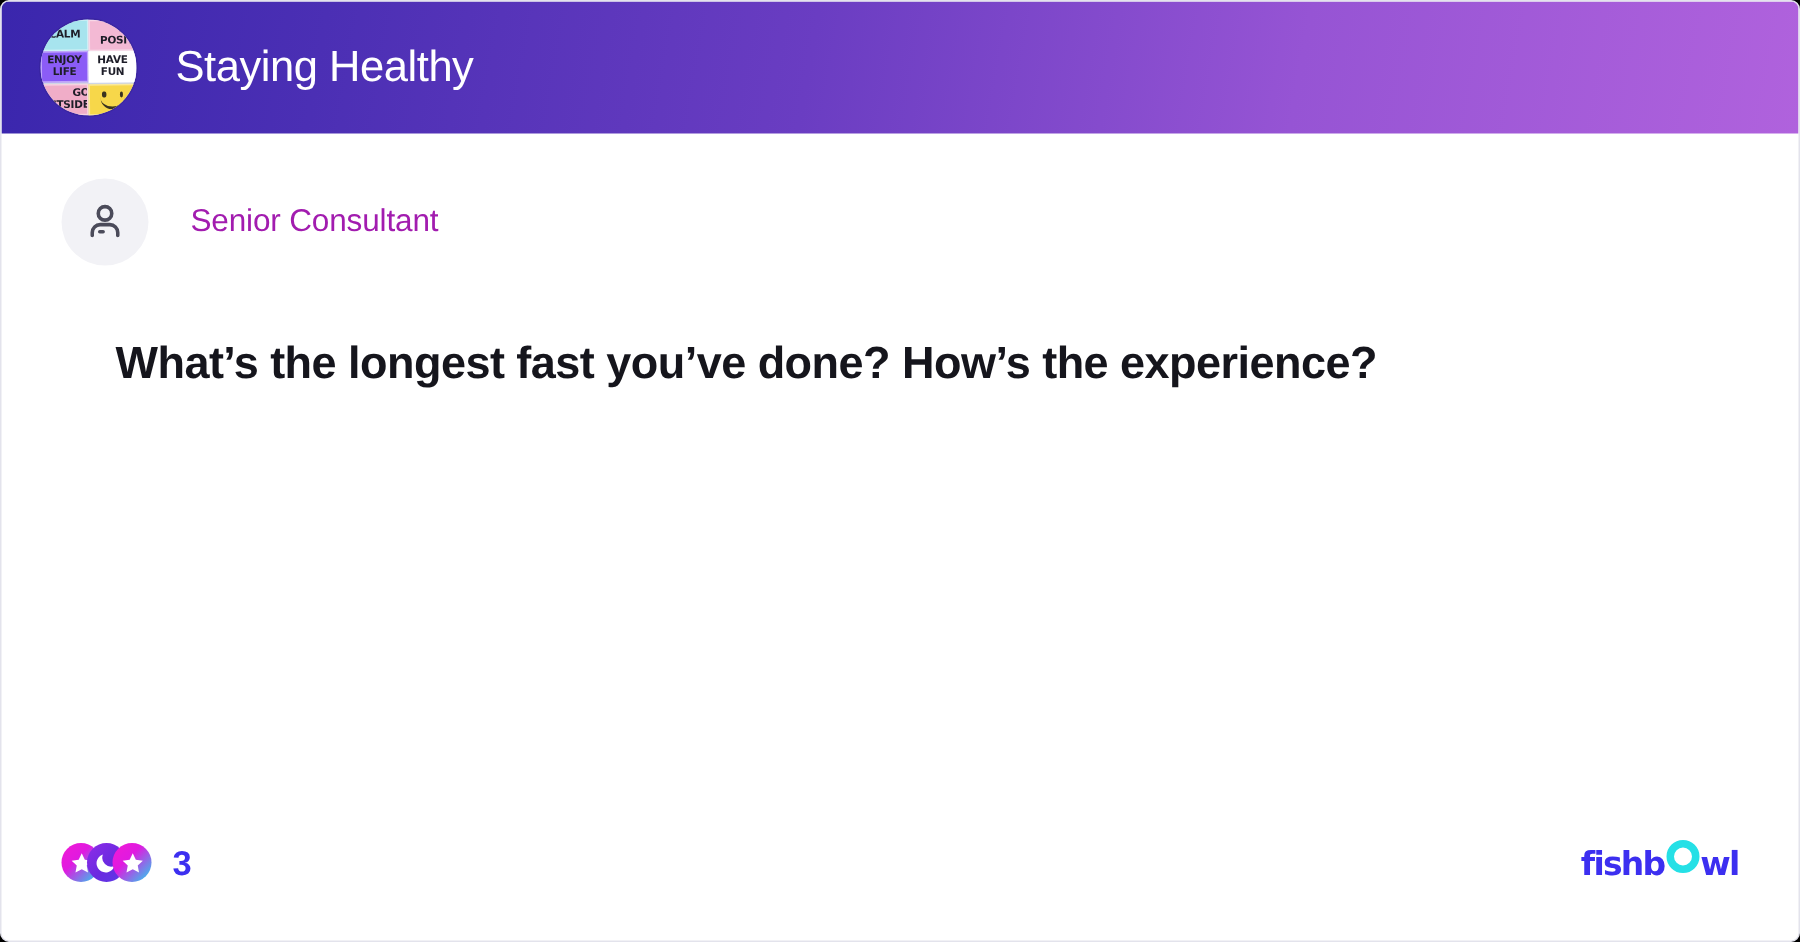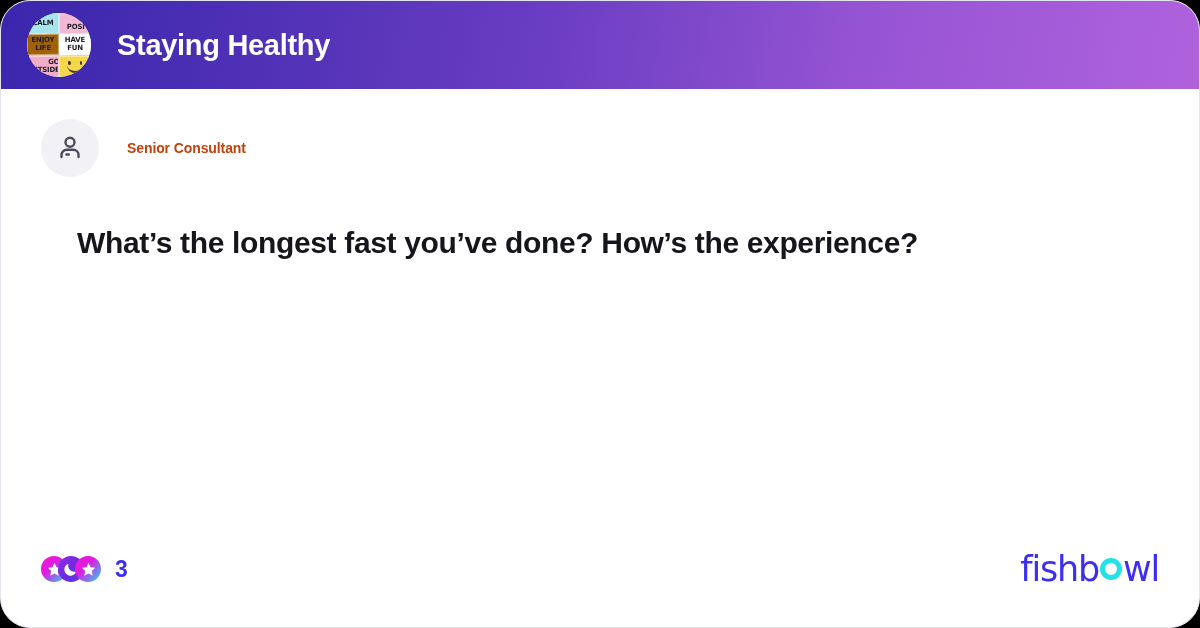--- a/index.html
+++ b/index.html
@@ -7,21 +7,21 @@
     width:1200px; height:628px;
     background:#000;
     font-family:"Liberation Sans", sans-serif;
     overflow:hidden;
   }
 
   .card {
     position:absolute; left:0; top:0;
     width:1200px; height:628px;
     background:#ffffff;
-    border-radius:30px;
+    border-radius:6px;
     border:1px solid #e3e3ec;
     overflow:hidden;
     display:flex; flex-direction:column;
   }
 
   
   .header {
     height:88px;
     background:linear-gradient(100deg,#3a26ad 0%,#4b2fb4 18%,#6a3dc2 45%,#9654d4 72%,#b062dd 100%);
     display:flex; align-items:center;
@@ -50,40 +50,40 @@
     font-size:7px;
     line-height:7.5px;
     color:#1d1d28;
     letter-spacing:-0.2px;
     border:1px solid rgba(255,255,255,.45);
     transform:rotate(-0.6deg);
     overflow:hidden;
   }
   .n1 { background:#a7e4ee; }
   .n2 { background:#f3b9d4;padding-left:18px; }
-  .n3 { background:#a16207; }
+  .n3 { background:#8b5cf6; }
   .n4 { background:#ffffff; }
   .n5 { background:#f0adc8;text-align:right; }
   .n6 { background:#f7d74a; }
   .smiley { width:26px; height:26px; position:relative; }
   .smiley .eye {
     position:absolute; width:2.5px; height:4px; background:#3a3320; border-radius:50%; top:7px;
   }
   .smiley .eye.l { left:6px; }
   .smiley .eye.r { right:6px; }
   .smiley .mouth {
     position:absolute; left:5px; right:5px; top:10px; height:9px;
     border-bottom:2px solid #3a3320;
     border-radius:0 0 40px 40px;
   }
 
   .header-title {
     color:#ffffff;
     font-size:29px;
-    font-weight:700;
+    font-weight:400;
     letter-spacing:-0.3px;
     margin-left:26px;
   }
 
   
   .body {
     flex:1;
     position:relative;
     padding:0 40px;
     display:flex; flex-direction:column;
@@ -94,23 +94,23 @@
     margin-top:30px;
   }
   .author-avatar {
     width:58px; height:58px; border-radius:50%;
     background:#f2f2f6;
     display:flex; align-items:center; justify-content:center;
     flex:0 0 58px;
   }
   .author-name {
     margin-left:28px;
-    font-size:14px;
-    font-weight:700;
-    color:#c2410c;
+    font-size:21px;
+    font-weight:400;
+    color:#a21caf;
     letter-spacing:-0.1px;
   }
 
   .question {
     margin-top:47px;
     margin-left:36px;
     font-size:30px;
     font-weight:700;
     color:#15151c;
     letter-spacing:-0.35px;
@@ -136,22 +136,22 @@
   .rb-moon  { background:linear-gradient(135deg,#8f2ce8 0%,#6a2ae0 55%,#5a3ce8 100%); }
   .react-count {
     margin-left:14px;
     font-size:23px;
     font-weight:700;
     color:#3c2ff0;
     letter-spacing:-0.2px;
   }
 
   .fishbowl-logo {
-    font-size:35px;
-    font-weight:400;
+    font-size:22px;
+    font-weight:700;
     color:#3c2ff0;
     letter-spacing:-1.2px;
     display:flex; align-items:baseline;
     font-family:"DejaVu Sans", sans-serif;
   }
   .fb-o {
     display:inline-block;
     width:22px; height:22px;
     border:5px solid #25e0e6;
     border-radius:50%;

